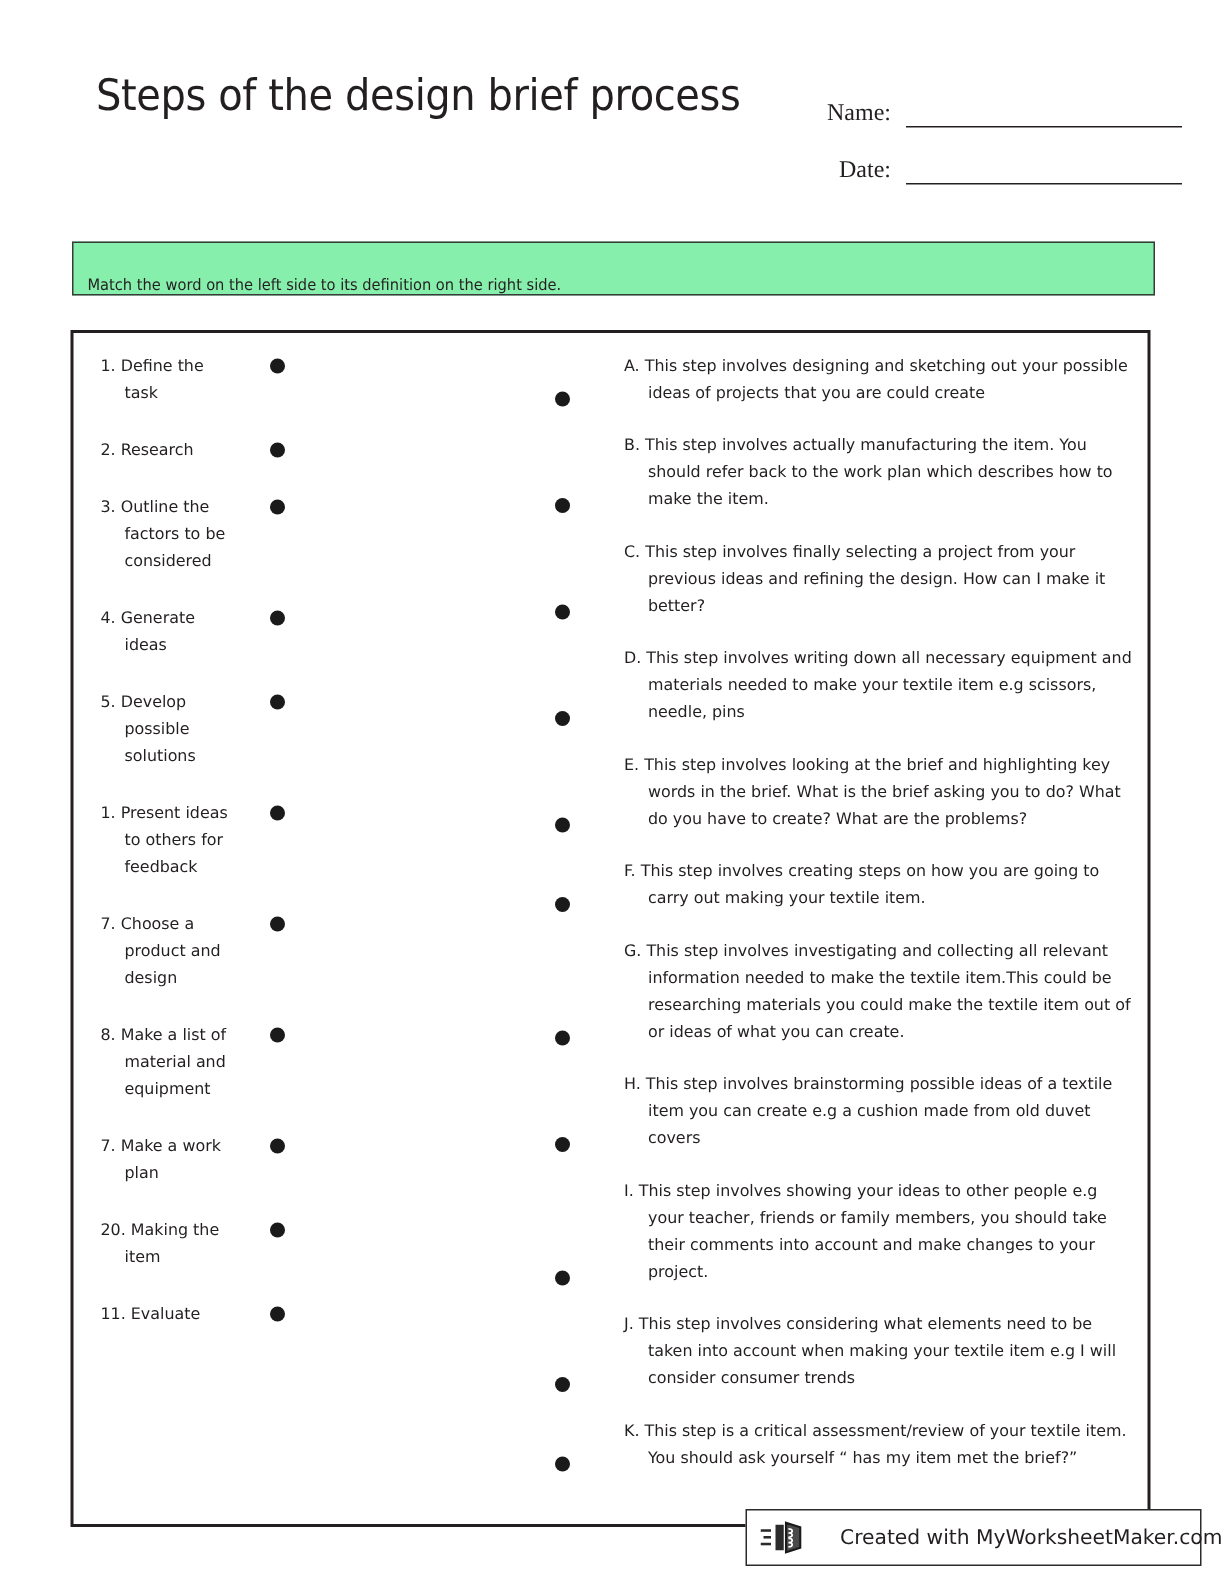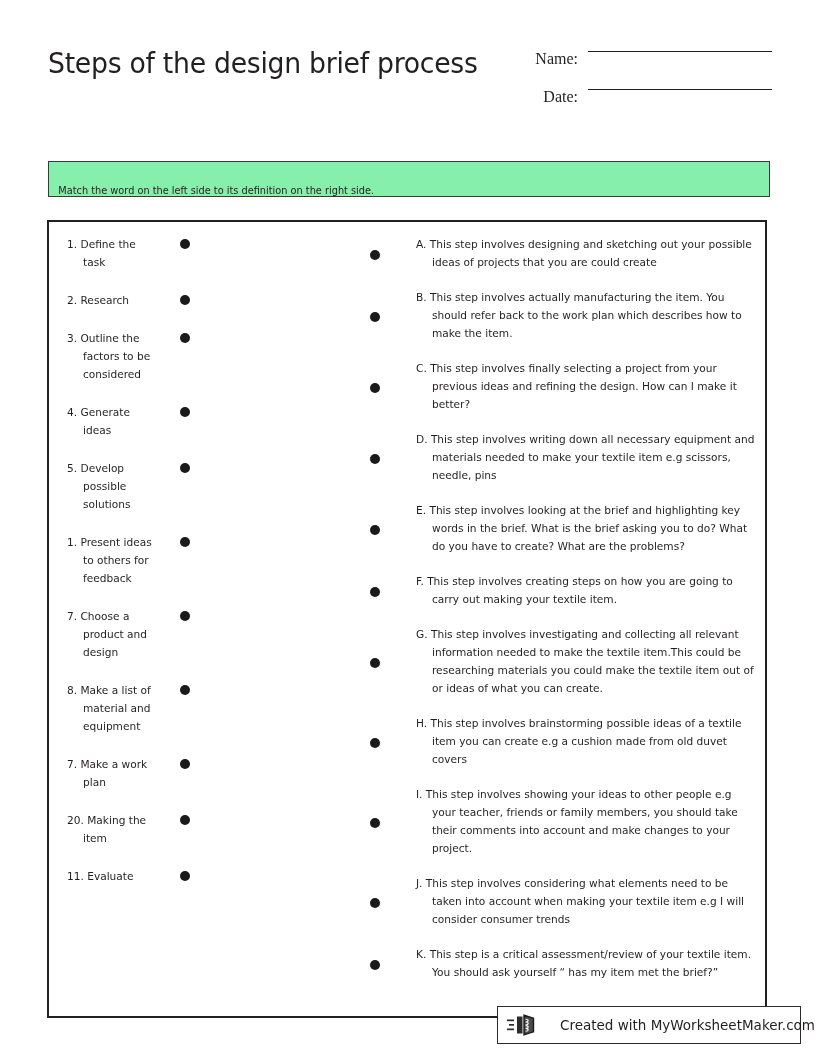--- a/index.html
+++ b/index.html
@@ -12,21 +12,21 @@
     height: 1056px;
     position: relative;
     font-family: "Liberation Sans", sans-serif;
     color: #231f20;
     overflow: hidden;
   }
 
   
   .header {
     position: absolute;
-    left: 0; top: 0;
+    left: 16px; top: 0;
     width: 651px;
     height: 130px;
   }
   .worksheet-title {
     position: absolute;
     left: 48px;
     top: 46px;
     font-family: "DejaVu Sans", sans-serif;
     font-size: 29px;
     font-weight: 400;
@@ -37,21 +37,21 @@
     transform-origin: left center;
   }
   .name-date {
     position: absolute;
     left: 516px;
     top: 50px;
     width: 256px;
   }
   .nd-row {
     display: flex;
-    align-items: flex-start;
+    align-items: flex-end;
     height: 38px;
   }
   .nd-label {
     font-family: "Liberation Serif", serif;
     font-size: 16px;
     color: #231f20;
     width: 62px;
     text-align: right;
     padding-bottom: 3px;
     white-space: nowrap;
@@ -149,21 +149,21 @@
 
   
   .right-col {
     position: absolute;
     left: 318px;
     top: 13px;
     width: 388px;
   }
   .right-item {
     display: flex;
-    align-items: center;
+    align-items: flex-end;
     margin-bottom: 17px;
   }
   .right-dot-wrap {
     width: 46px;
     flex: 0 0 auto;
     display: flex;
     justify-content: flex-start;
     padding-left: 3px;
   }
   .right-text {

